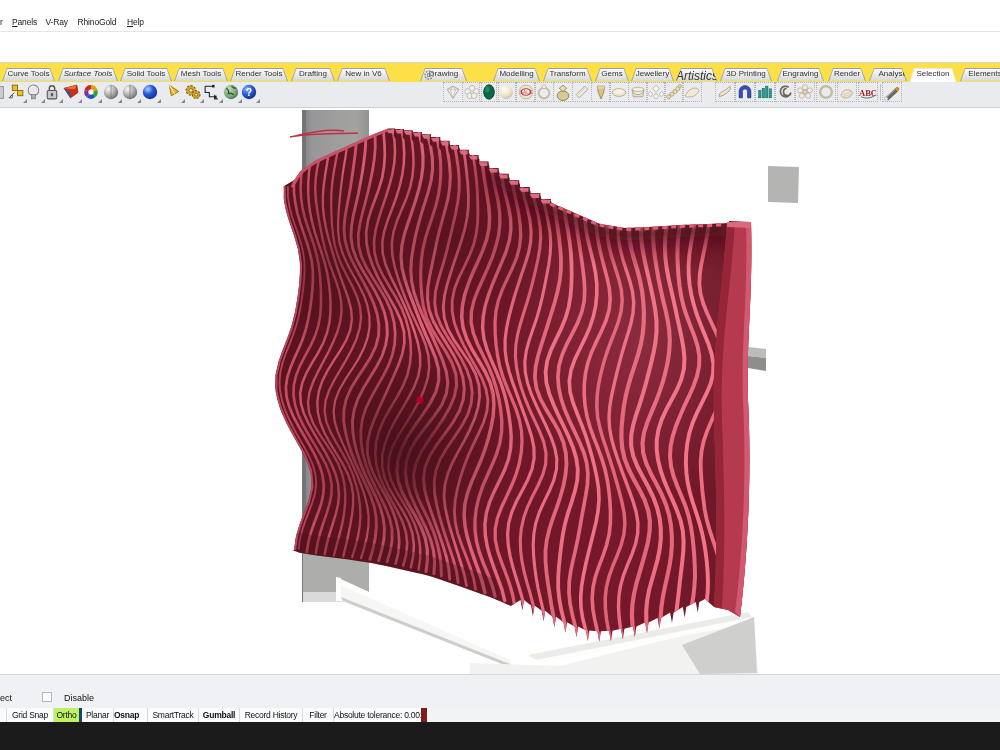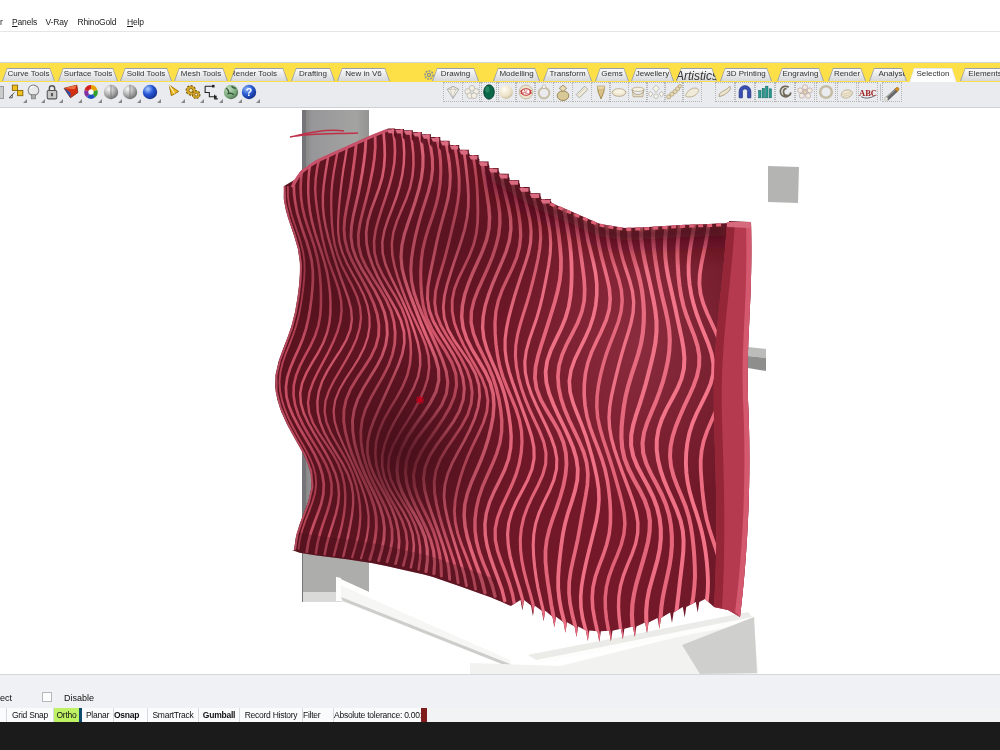--- a/index.html
+++ b/index.html
@@ -13,43 +13,43 @@
 <div style="position:absolute;left:0;top:31px;width:1000px;height:1px;background:#e6e6e6;"></div>
 <div style="position:absolute;left:0;top:62px;width:1000px;height:1px;background:#d4d7da;"></div>
 <div style="position:absolute;left:0;top:63px;width:1000px;height:19px;background:#fde047;">
 <div style="position:absolute;left:0;top:5px;width:1000px;height:14px;">
 <div style="position:absolute;left:2px;top:0;width:53px;height:13px;background:#9aa0a6;clip-path:polygon(5px 0,calc(100% - 5px) 0,100% 100%,0 100%);">
         <div style="position:absolute;left:1px;top:1px;right:1px;bottom:0;background:linear-gradient(#fafafa,#d7d8da);clip-path:polygon(4.3px 0,calc(100% - 4.3px) 0,100% 100%,0 100%);"></div>
         <div style="position:absolute;left:0;right:0;top:1px;text-align:center;font-size:8px;color:#333;">Curve Tools</div>
       </div>
 <div style="position:absolute;left:58px;top:0;width:60px;height:13px;background:#9aa0a6;clip-path:polygon(5px 0,calc(100% - 5px) 0,100% 100%,0 100%);">
         <div style="position:absolute;left:1px;top:1px;right:1px;bottom:0;background:linear-gradient(#fafafa,#d7d8da);clip-path:polygon(4.3px 0,calc(100% - 4.3px) 0,100% 100%,0 100%);"></div>
-        <div style="position:absolute;left:0;right:0;top:1px;text-align:center;font-size:8px;color:#333;">Surface Tools</div>
+        <div style="position:absolute;left:0;right:0;top:1px;text-align:center;font-size:8px;color:#333;font-style:italic;">Surface Tools</div>
       </div>
 <div style="position:absolute;left:120px;top:0;width:52px;height:13px;background:#9aa0a6;clip-path:polygon(5px 0,calc(100% - 5px) 0,100% 100%,0 100%);">
         <div style="position:absolute;left:1px;top:1px;right:1px;bottom:0;background:linear-gradient(#fafafa,#d7d8da);clip-path:polygon(4.3px 0,calc(100% - 4.3px) 0,100% 100%,0 100%);"></div>
         <div style="position:absolute;left:0;right:0;top:1px;text-align:center;font-size:8px;color:#333;">Solid Tools</div>
       </div>
 <div style="position:absolute;left:174px;top:0;width:54px;height:13px;background:#9aa0a6;clip-path:polygon(5px 0,calc(100% - 5px) 0,100% 100%,0 100%);">
         <div style="position:absolute;left:1px;top:1px;right:1px;bottom:0;background:linear-gradient(#fafafa,#d7d8da);clip-path:polygon(4.3px 0,calc(100% - 4.3px) 0,100% 100%,0 100%);"></div>
         <div style="position:absolute;left:0;right:0;top:1px;text-align:center;font-size:8px;color:#333;">Mesh Tools</div>
       </div>
 <div style="position:absolute;left:230px;top:0;width:58px;height:13px;background:#9aa0a6;clip-path:polygon(5px 0,calc(100% - 5px) 0,100% 100%,0 100%);">
         <div style="position:absolute;left:1px;top:1px;right:1px;bottom:0;background:linear-gradient(#fafafa,#d7d8da);clip-path:polygon(4.3px 0,calc(100% - 4.3px) 0,100% 100%,0 100%);"></div>
-        <div style="position:absolute;left:0;right:0;top:1px;text-align:left;font-size:8px;color:#333;">Render Tools</div>
+        <div style="position:absolute;left:0;right:0;top:1px;text-align:center;font-size:8px;color:#333;">Render Tools</div>
       </div>
 <div style="position:absolute;left:291px;top:0;width:44px;height:13px;background:#9aa0a6;clip-path:polygon(5px 0,calc(100% - 5px) 0,100% 100%,0 100%);">
         <div style="position:absolute;left:1px;top:1px;right:1px;bottom:0;background:linear-gradient(#fafafa,#d7d8da);clip-path:polygon(4.3px 0,calc(100% - 4.3px) 0,100% 100%,0 100%);"></div>
         <div style="position:absolute;left:0;right:0;top:1px;text-align:center;font-size:8px;color:#333;">Drafting</div>
       </div>
 <div style="position:absolute;left:337px;top:0;width:53px;height:13px;background:#9aa0a6;clip-path:polygon(5px 0,calc(100% - 5px) 0,100% 100%,0 100%);">
         <div style="position:absolute;left:1px;top:1px;right:1px;bottom:0;background:linear-gradient(#fafafa,#d7d8da);clip-path:polygon(4.3px 0,calc(100% - 4.3px) 0,100% 100%,0 100%);"></div>
         <div style="position:absolute;left:0;right:0;top:1px;text-align:center;font-size:8px;color:#333;">New in V6</div>
       </div>
-<div style="position:absolute;left:432px;top:0;width:47px;height:13px;background:#9aa0a6;clip-path:polygon(5px 0,calc(100% - 5px) 0,100% 100%,0 100%);">
+<div style="position:absolute;left:420px;top:0;width:47px;height:13px;background:#9aa0a6;clip-path:polygon(5px 0,calc(100% - 5px) 0,100% 100%,0 100%);">
         <div style="position:absolute;left:1px;top:1px;right:1px;bottom:0;background:linear-gradient(#fafafa,#d7d8da);clip-path:polygon(4.3px 0,calc(100% - 4.3px) 0,100% 100%,0 100%);"></div>
         <div style="position:absolute;left:0;right:0;top:1px;text-align:center;font-size:8px;color:#333;">Drawing</div>
       </div>
 <div style="position:absolute;left:493px;top:0;width:47px;height:13px;background:#9aa0a6;clip-path:polygon(5px 0,calc(100% - 5px) 0,100% 100%,0 100%);">
         <div style="position:absolute;left:1px;top:1px;right:1px;bottom:0;background:linear-gradient(#fafafa,#d7d8da);clip-path:polygon(4.3px 0,calc(100% - 4.3px) 0,100% 100%,0 100%);"></div>
         <div style="position:absolute;left:0;right:0;top:1px;text-align:center;font-size:8px;color:#333;">Modelling</div>
       </div>
 <div style="position:absolute;left:543px;top:0;width:49px;height:13px;background:#9aa0a6;clip-path:polygon(5px 0,calc(100% - 5px) 0,100% 100%,0 100%);">
         <div style="position:absolute;left:1px;top:1px;right:1px;bottom:0;background:linear-gradient(#fafafa,#d7d8da);clip-path:polygon(4.3px 0,calc(100% - 4.3px) 0,100% 100%,0 100%);"></div>
         <div style="position:absolute;left:0;right:0;top:1px;text-align:center;font-size:8px;color:#333;">Transform</div>
@@ -472,16 +472,16 @@
 <div style="position:absolute;left:64px;top:18px;font-size:9px;color:#111;">Disable</div>
 </div>
 <div style="position:absolute;left:0;top:708px;width:1000px;height:14px;background:#f2f3f5;font-size:8.5px;letter-spacing:-0.25px;color:#111;">
 <div style="position:absolute;left:7px;top:0;width:47px;height:14px;line-height:14px;text-align:center;font-weight:normal;border-right:1px solid #d8dbde;background:#fafbfc;white-space:nowrap;overflow:hidden;">Grid Snap</div>
 <div style="position:absolute;left:54px;top:0;width:28px;height:14px;line-height:14px;text-align:center;font-weight:normal;border-right:3px solid #0c4a6e;background:#bef264;white-space:nowrap;overflow:hidden;">Ortho</div>
 <div style="position:absolute;left:82px;top:0;width:32px;height:14px;line-height:14px;text-align:center;font-weight:normal;border-right:1px solid #d8dbde;background:#fafbfc;white-space:nowrap;overflow:hidden;">Planar</div>
 <div style="position:absolute;left:114px;top:0;width:34px;height:14px;line-height:14px;text-align:left;font-weight:bold;border-right:1px solid #d8dbde;background:#fafbfc;white-space:nowrap;overflow:hidden;">Osnap</div>
 <div style="position:absolute;left:148px;top:0;width:51px;height:14px;line-height:14px;text-align:center;font-weight:normal;border-right:1px solid #d8dbde;background:#fafbfc;white-space:nowrap;overflow:hidden;">SmartTrack</div>
 <div style="position:absolute;left:199px;top:0;width:41px;height:14px;line-height:14px;text-align:center;font-weight:bold;border-right:1px solid #d8dbde;background:#fafbfc;white-space:nowrap;overflow:hidden;">Gumball</div>
 <div style="position:absolute;left:240px;top:0;width:63px;height:14px;line-height:14px;text-align:center;font-weight:normal;border-right:1px solid #d8dbde;background:#fafbfc;white-space:nowrap;overflow:hidden;">Record History</div>
-<div style="position:absolute;left:303px;top:0;width:31px;height:14px;line-height:14px;font-weight:normal;border-right:1px solid #d8dbde;background:#fafbfc;white-space:nowrap;overflow:hidden;">Filter</div>
+<div style="position:absolute;left:303px;top:0;width:31px;height:14px;line-height:14px;text-align:center;font-weight:normal;border-right:1px solid #d8dbde;background:#fafbfc;white-space:nowrap;overflow:hidden;">Filter</div>
 <div style="position:absolute;left:334px;top:0;width:93px;height:14px;line-height:14px;text-align:left;font-weight:normal;border-right:6px solid #7f1d1d;background:#fafbfc;white-space:nowrap;overflow:hidden;">Absolute tolerance: 0.001</div>
 <div style="position:absolute;left:0px;top:0;width:7px;height:14px;border-right:1px solid #d8dbde;background:#fafbfc;"></div>
 </div>
 <div style="position:absolute;left:0;top:722px;width:1000px;height:28px;background:#1b1b1b;"></div>
 </body></html>

